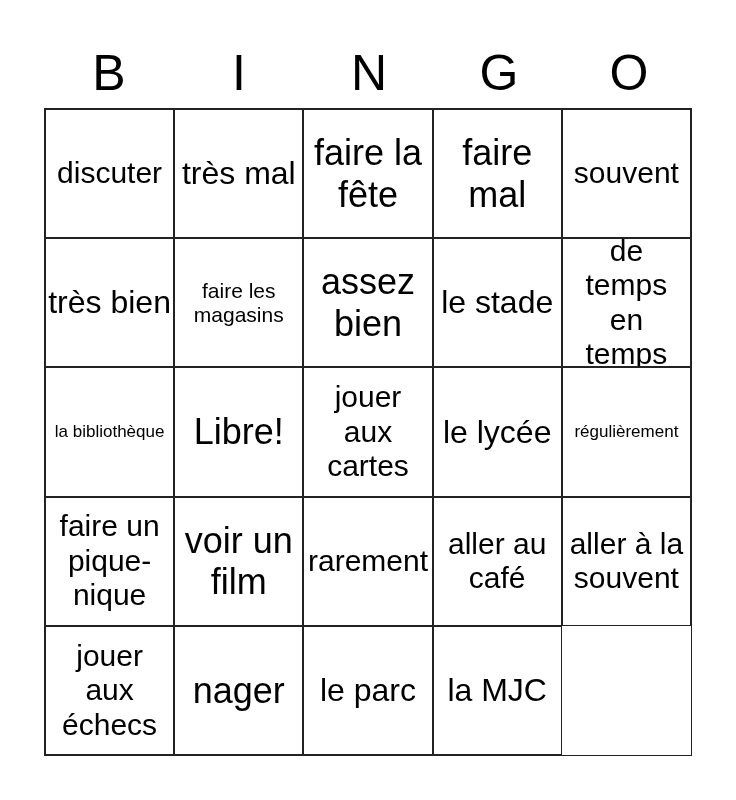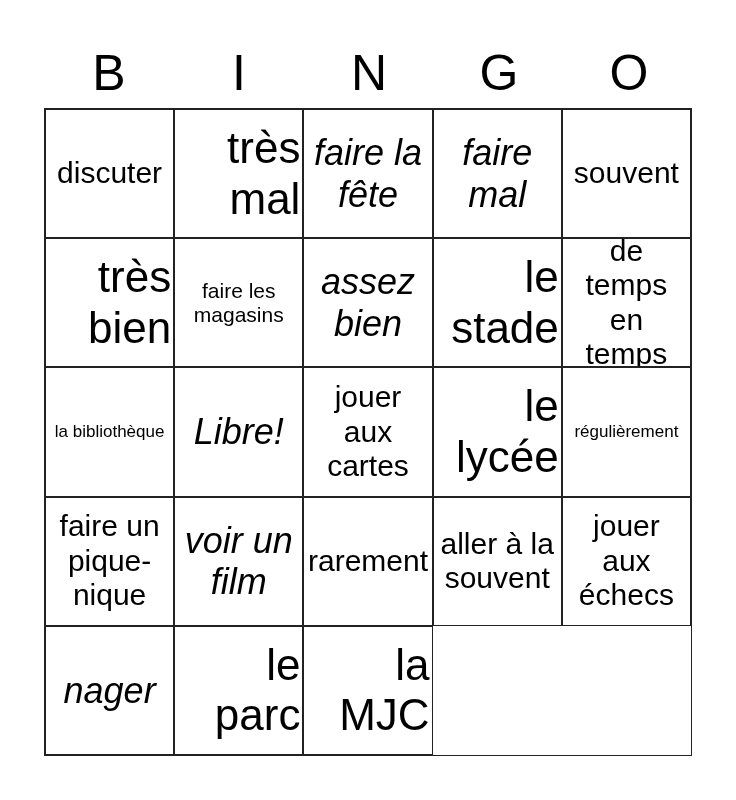--- a/index.html
+++ b/index.html
@@ -7,22 +7,22 @@
   .header { position: absolute; left: 44px; top: 40px; width: 650px; height: 66px; display: flex; }
   .header span { flex: 1; text-align: center; font-size: 50px; line-height: 66px; }
   .grid { position: absolute; left: 44px; top: 108px; width: 648px; height: 648px;
           display: grid; grid-template-columns: repeat(5, 1fr); grid-template-rows: repeat(5, 1fr);
           border: 1px solid #222; box-sizing: border-box; }
   .cell { border: 1px solid #222; display: flex; align-items: center; justify-content: center;
           text-align: center; line-height: 1.15; padding: 2px; box-sizing: border-box; overflow: hidden; }
   .s-xs { font-size: 17px; }
   .s-sm { font-size: 21px; }
   .s-md { font-size: 30px; }
-  .s-lg { font-size: 36px; font-style: italic; }
-  .s-xl { font-size: 44px; text-align: right; }
+  .s-lg { font-size: 36px; }
+  .s-xl { font-size: 32px; text-align: right; }
 </style>
 </head>
 <body>
 
 <div class="header">
   <span>B</span>
   <span>I</span>
   <span>N</span>
   <span>G</span>
   <span>O</span>
@@ -40,18 +40,19 @@
     <div class="cell s-xl">le stade</div>
     <div class="cell s-md">de temps en temps</div>
     <div class="cell s-xs">la bibliothèque</div>
     <div class="cell s-lg">Libre!</div>
     <div class="cell s-md">jouer aux cartes</div>
     <div class="cell s-xl">le lycée</div>
     <div class="cell s-xs">régulièrement</div>
     <div class="cell s-md">faire un pique-nique</div>
     <div class="cell s-lg">voir un film</div>
     <div class="cell s-md">rarement</div>
+    <div class="cell s-md">aller au café</div>
     <div class="cell s-md">aller à la souvent</div>
     <div class="cell s-md">jouer aux échecs</div>
     <div class="cell s-lg">nager</div>
     <div class="cell s-xl">le parc</div>
     <div class="cell s-xl">la MJC</div>
   </div>
 
 </body></html>

